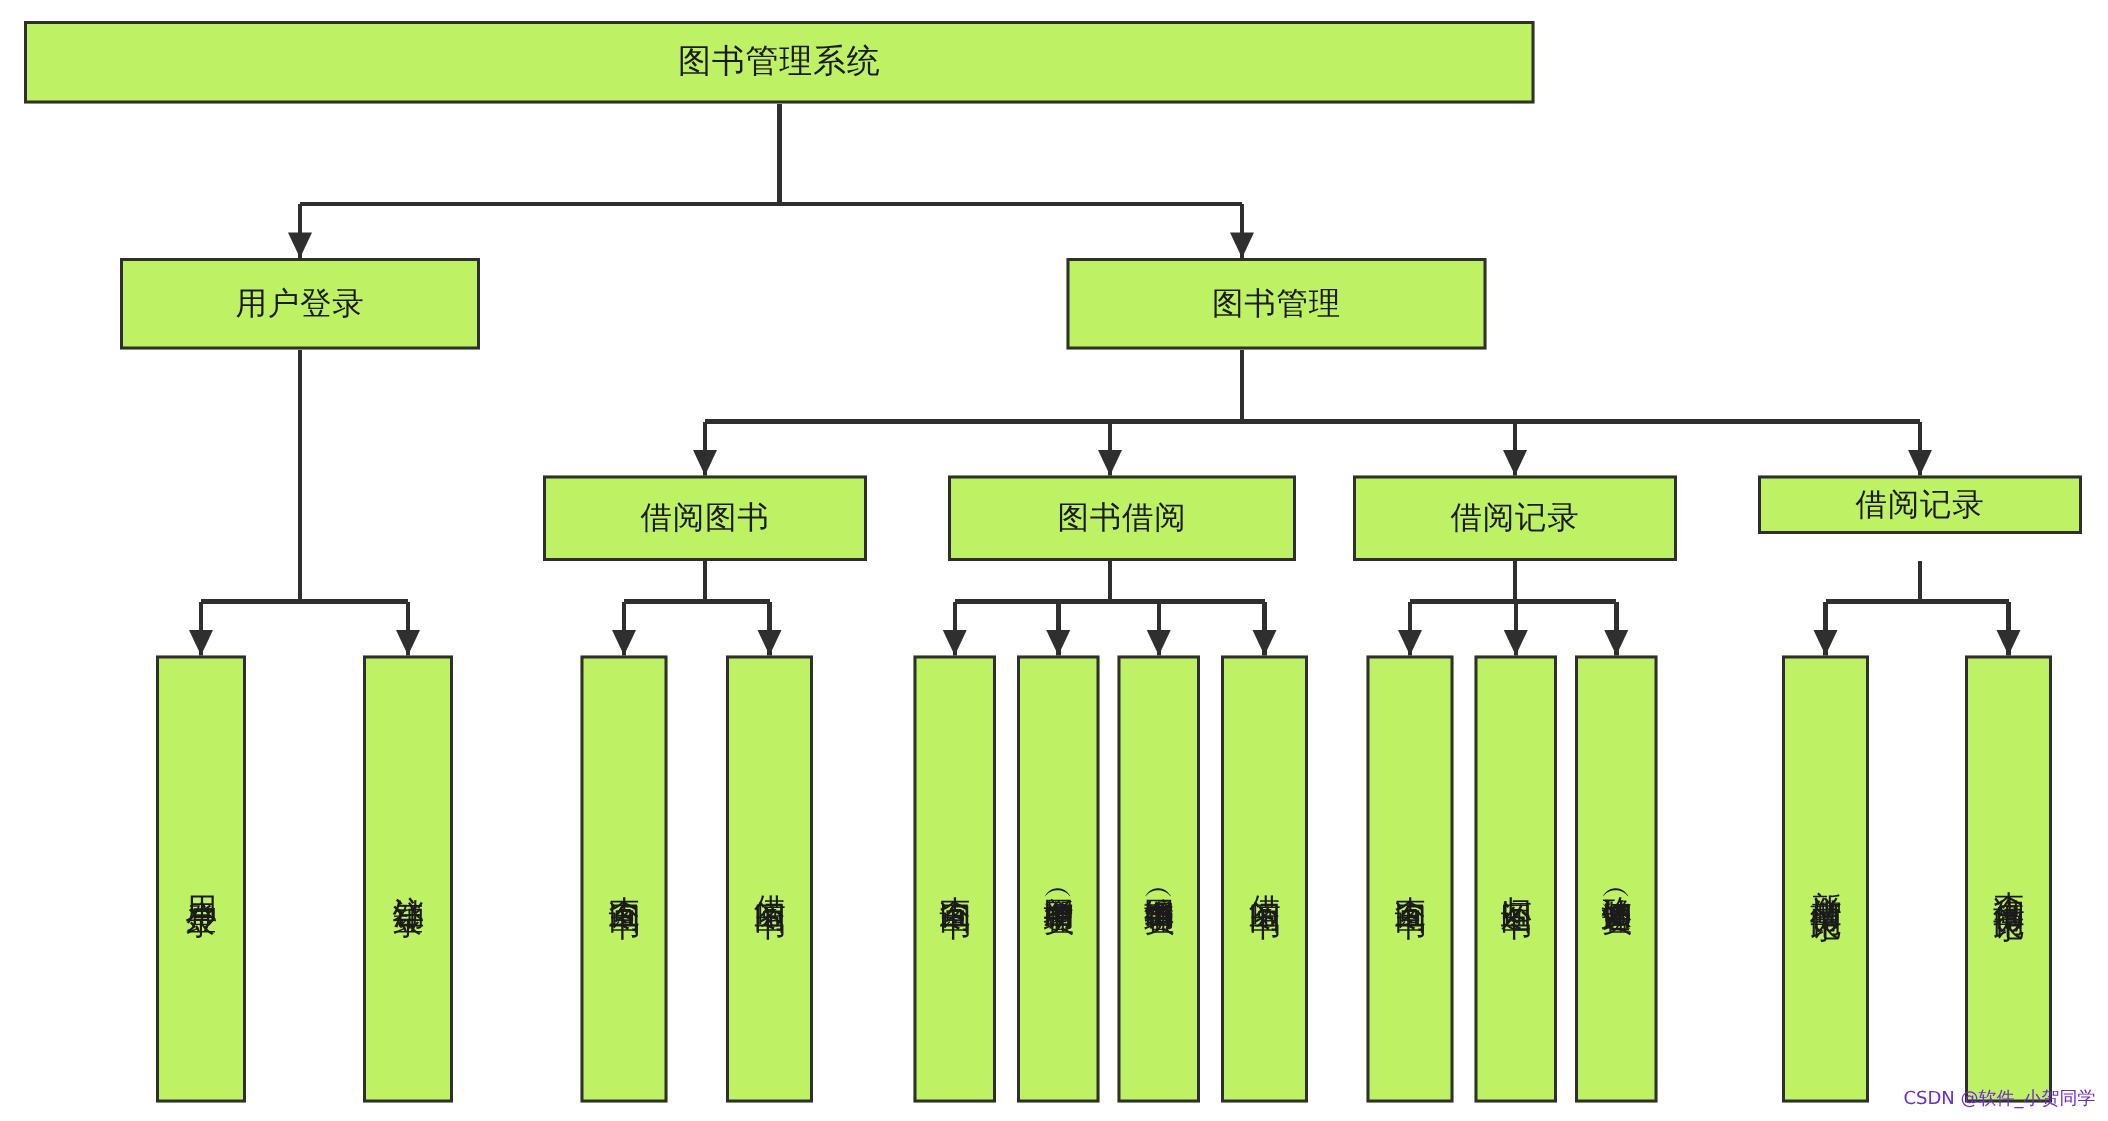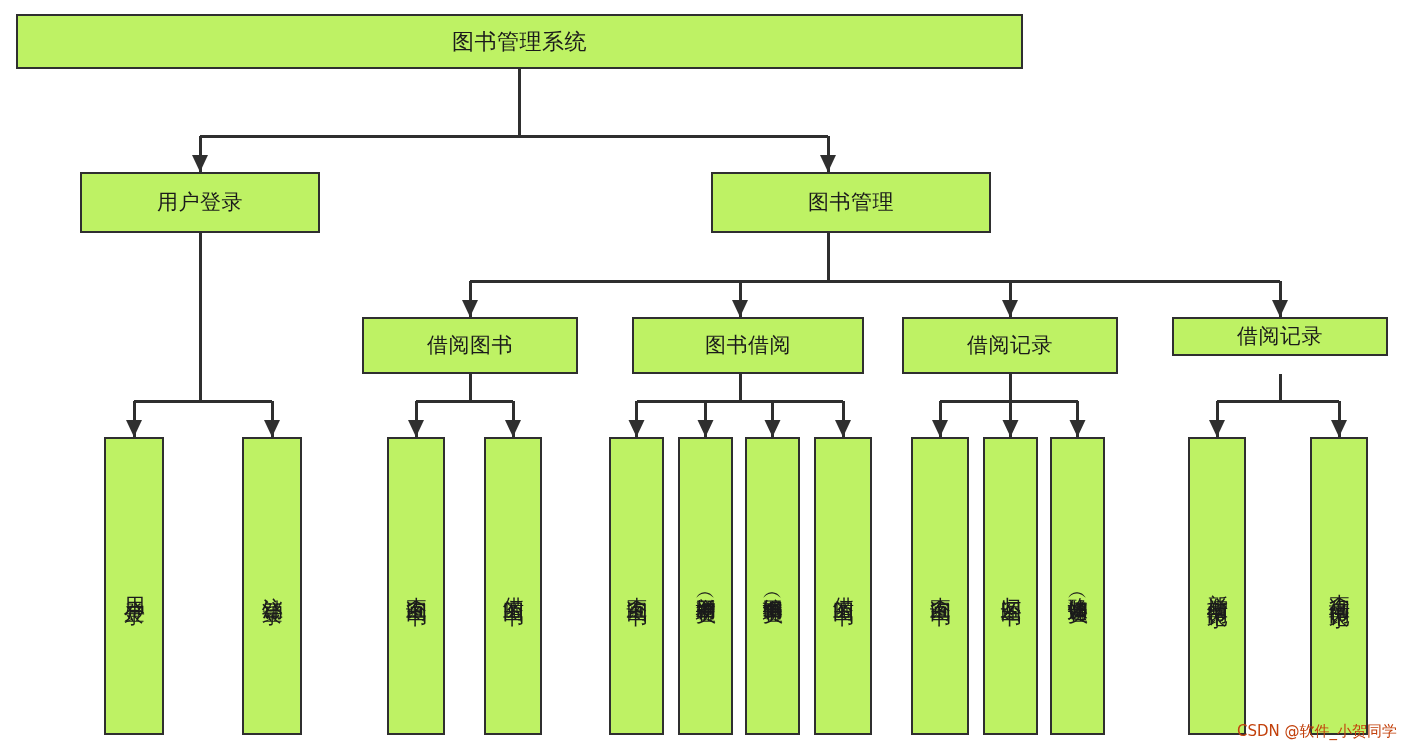--- a/index.html
+++ b/index.html
@@ -67,22 +67,22 @@
     max-height: 100%;
   }
   .node.vert.narrow .node-label {
     font-size: 20px;
     letter-spacing: 1px;
   }
   #watermark {
     position: absolute;
     right: 8px;
     bottom: 6px;
-    font-size: 15px;
-    color: #c2410c;
+    font-size: 12px;
+    color: #6d28d9;
     font-family: "DejaVu Sans", "Liberation Sans", sans-serif;
     white-space: nowrap;
     user-select: none;
   }
 </style>
 </head>
 <body>
 
 <div id="diagram-root">
   <svg id="edge-layer" viewBox="0 0 1405 747" width="1405" height="747" xmlns="http://www.w3.org/2000/svg">

